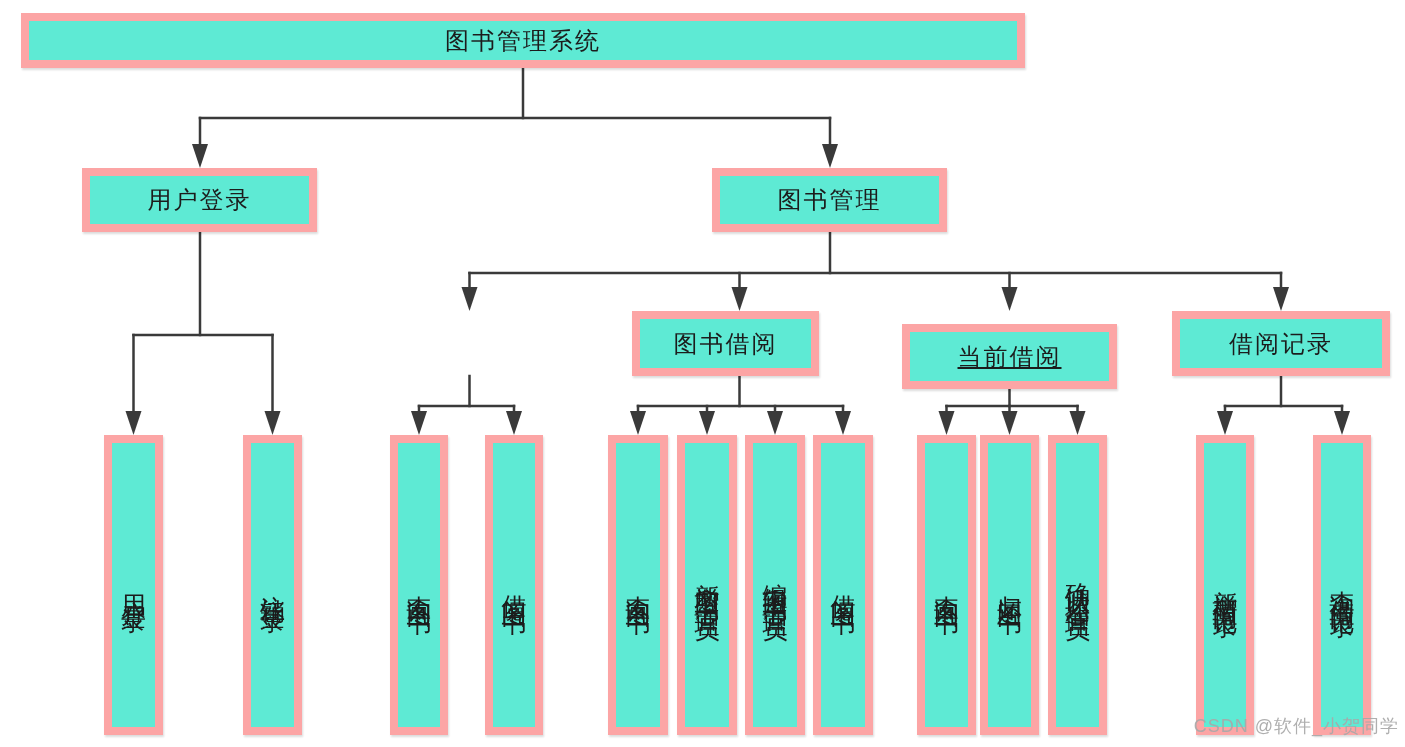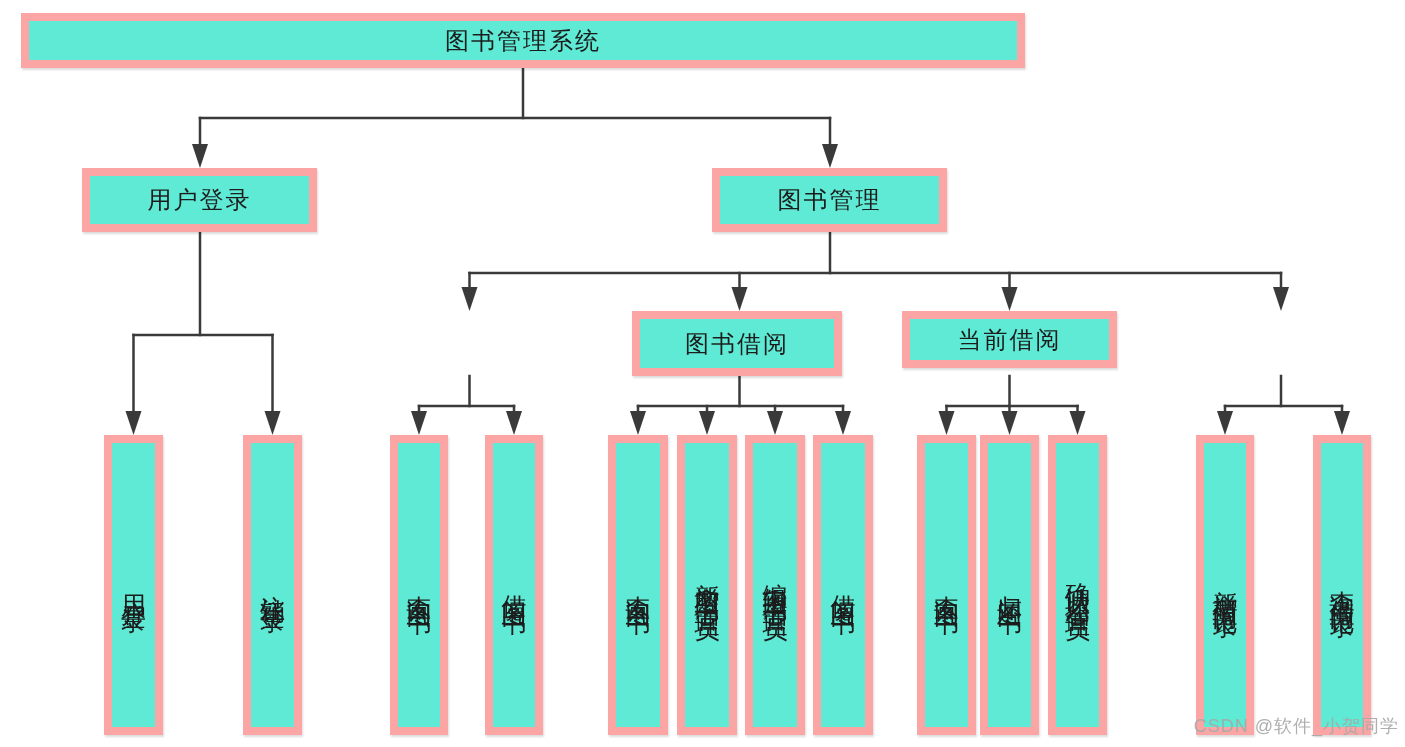--- a/index.html
+++ b/index.html
@@ -100,22 +100,23 @@
     <line x1="1342" y1="406" x2="1342" y2="413"></line>
     <polygon stroke="none" points="1217,411 1233,411 1225,435"></polygon>
     <polygon stroke="none" points="1334,411 1350,411 1342,435"></polygon>
   </svg>
 
   <div class="node" style="left:21px; top:13px; width:1004px; height:55px;">图书管理系统</div>
 
   <div class="node" style="left:82px; top:168px; width:235px; height:64px;">用户登录</div>
   <div class="node" style="left:712px; top:168px; width:235px; height:64px;">图书管理</div>
 
-  <div class="node" style="left:632px; top:311px; width:210px; height:65px;">图书借阅</div>
-  <div class="node" style="left:902px; top:311px; width:215px; height:57px;">当前借阅</div>
+  <div class="node" style="left:632px; top:311px; width:187px; height:65px;">图书借阅</div>
+  <div class="node" style="left:902px; top:324px; width:215px; height:65px;text-decoration:underline;">当前借阅</div>
+  <div class="node" style="left:1172px; top:311px; width:218px; height:65px;">借阅记录</div>
 
   <div class="node leaf" style="left:104px;">用户登录</div>
   <div class="node leaf" style="left:243px;">注销登录</div>
 
   <div class="node leaf" style="left:390px; width:58px;">查询图书</div>
   <div class="node leaf" style="left:485px; width:58px;">借阅图书</div>
 
   <div class="node leaf" style="left:608px; width:60px;">查询图书</div>
   <div class="node leaf" style="left:677px; width:60px;">新增图书（管理员）</div>
   <div class="node leaf" style="left:745px; width:60px;">编辑图书（管理员）</div>

